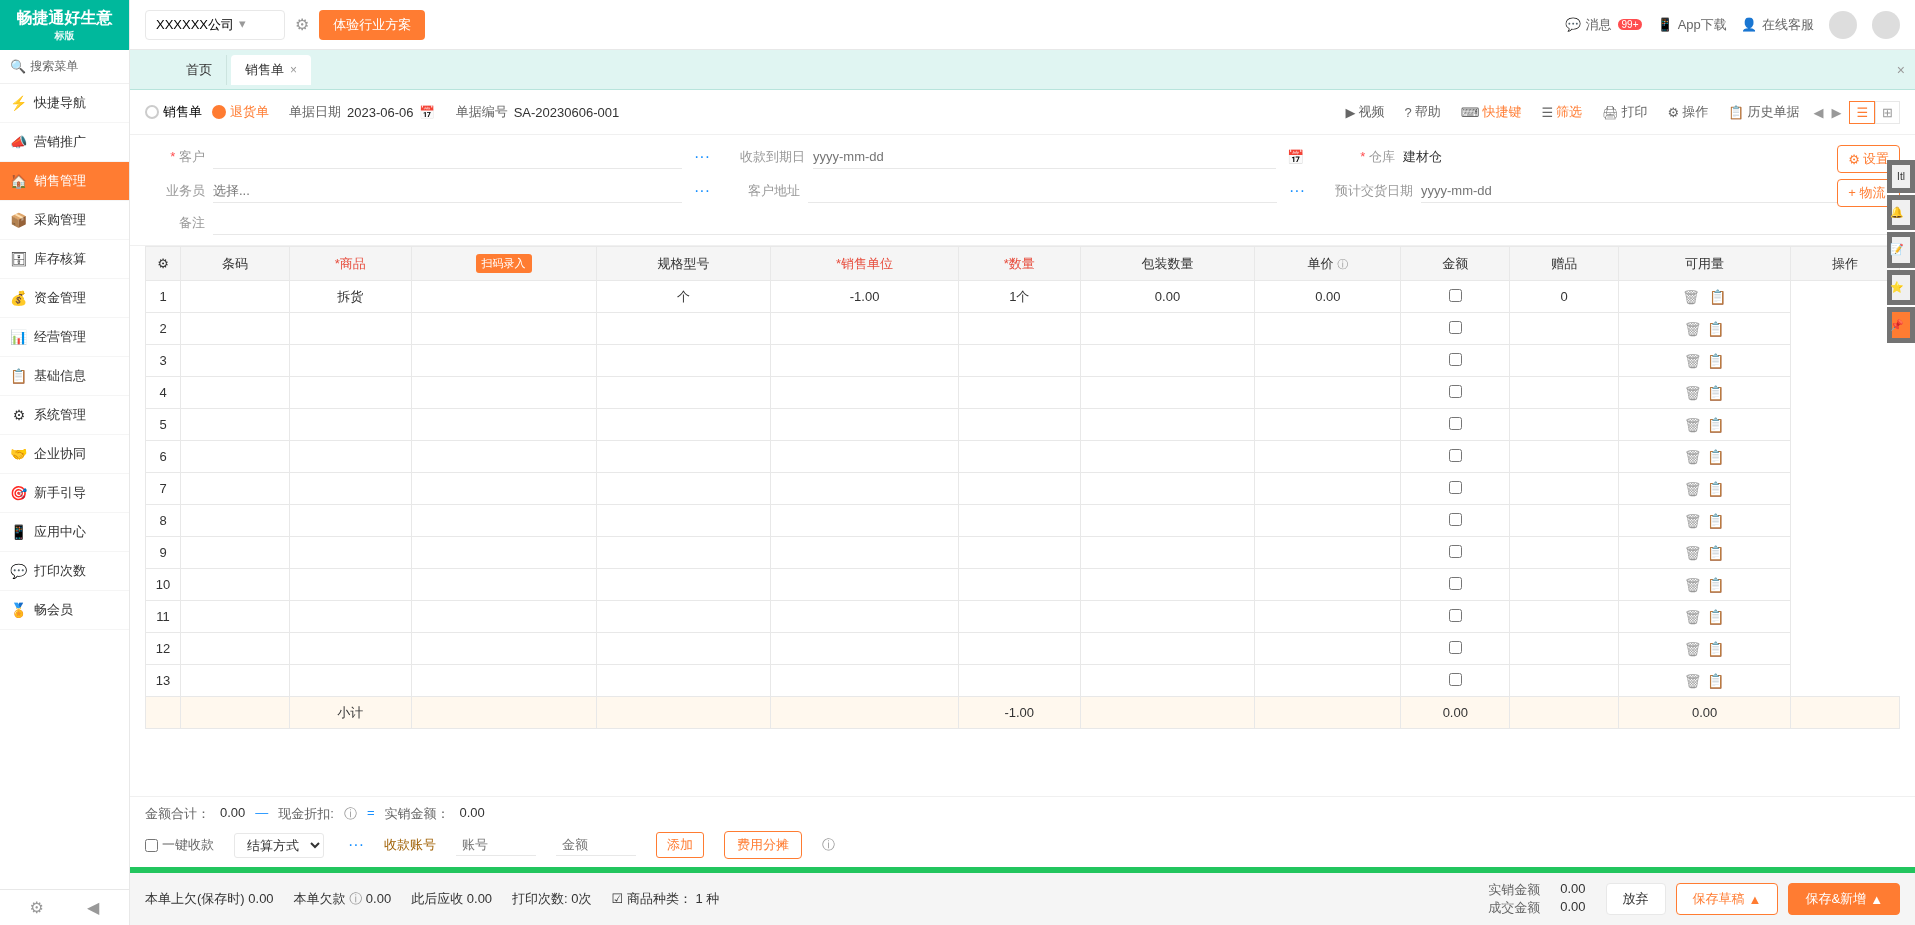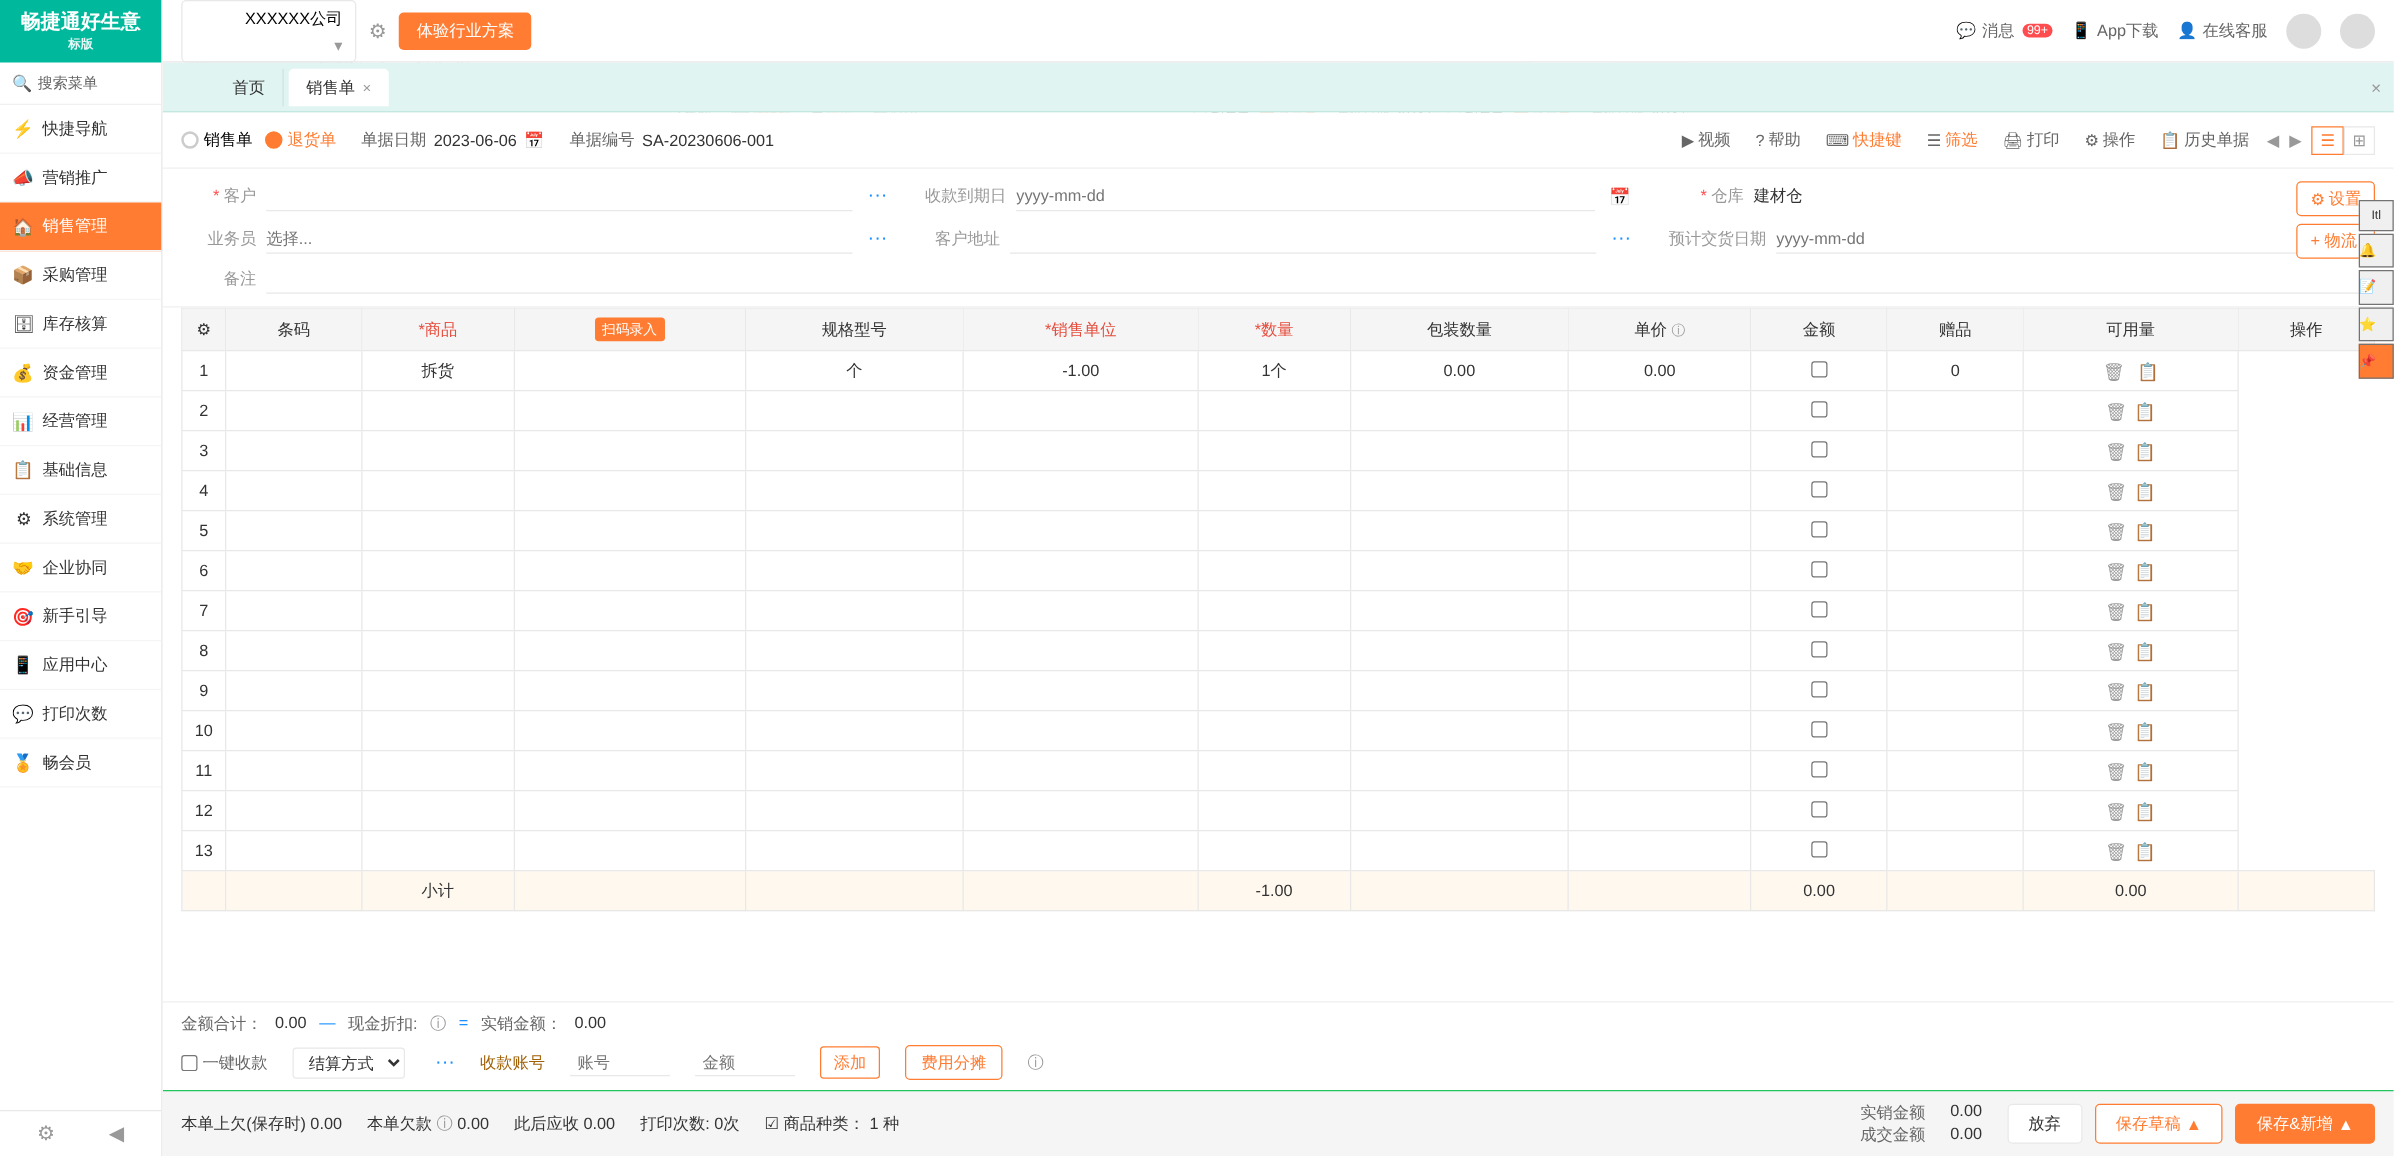--- a/index.html
+++ b/index.html
@@ -36,22 +36,22 @@
     
     .header {
       position: fixed; left: 130px; top: 0; right: 0; height: 50px;
       background: #fff; border-bottom: 1px solid #e8e8e8;
       display: flex; align-items: center; padding: 0 15px;
       justify-content: space-between; z-index: 100;
     }
     .header-left { display: flex; align-items: center; gap: 10px; }
     .company-select {
       border: 1px solid #e8e8e8; border-radius: 4px;
-      padding: 5px 10px; display: flex; align-items: flex-end; gap: 5px;
-      cursor: pointer; min-width: 140px; flex-direction: column;
+      padding: 5px 10px; display: flex; align-items: flex-start; gap: 5px;
+      cursor: pointer; min-width: 140px;
     }
     .header-gear { color: #999; cursor: pointer; font-size: 16px; }
     .trial-btn {
       background: #ff7c32; color: #fff; border: none; border-radius: 4px;
       padding: 6px 14px; cursor: pointer; font-size: 13px;
     }
     .header-right { display: flex; align-items: center; gap: 15px; color: #666; }
     .header-right-item { display: flex; align-items: center; gap: 4px; cursor: pointer; }
     .badge {
       background: #ff4d4f; color: #fff; border-radius: 8px;
@@ -174,21 +174,21 @@
       color: #ff7c32; border: 1px solid #ff7c32;
       padding: 3px 10px; border-radius: 3px; cursor: pointer; background: #fff;
     }
     .feitang-btn {
       background: #fff; border: 1px solid #ff7c32; color: #ff7c32;
       padding: 4px 12px; border-radius: 4px; cursor: pointer;
     }
 
     
     .footer {
-      padding: 8px 15px; border-top: 1px solid #22c55e;
+      padding: 8px 15px; border-top: 6px solid #22c55e;
       background: #f5f5f5; display: flex; align-items: center; gap: 20px;
     }
     .footer-stat { color: #666; }
     .footer-stat span { color: #333; }
     .footer-right { margin-left: auto; display: flex; align-items: center; gap: 10px; }
     .footer-btn-white {
       background: #fff; border: 1px solid #e8e8e8; color: #333;
       padding: 6px 16px; border-radius: 4px; cursor: pointer;
     }
     .footer-btn-draft {
@@ -206,21 +206,21 @@
     }
     .sale-row { display: flex; justify-content: space-between; gap: 20px; color: #666; font-size: 12px; }
     .sale-val { color: #333; }
 
     
     .right-panel {
       position: fixed; right: 0; top: 160px;
       display: flex; flex-direction: column; gap: 2px; z-index: 200;
     }
     .rp-btn {
-      width: 28px; background: #f0f0f0; border: 1px solid #737373;
+      width: 28px; background: #f0f0f0; border: 5px solid #737373;
       padding: 6px 0; cursor: pointer; color: #666; font-size: 11px;
       text-align: center; writing-mode: vertical-lr;
     }
     .rp-btn.active { background: #ff7c32; color: #fff; }
 
     .teal-header { background: #00b89c; }
     .tab-bar-teal { background: #e0f5f2; border-bottom: 1px solid #b8e4dc; padding-left: 42px; }
   </style>
 </head>
 <body>

